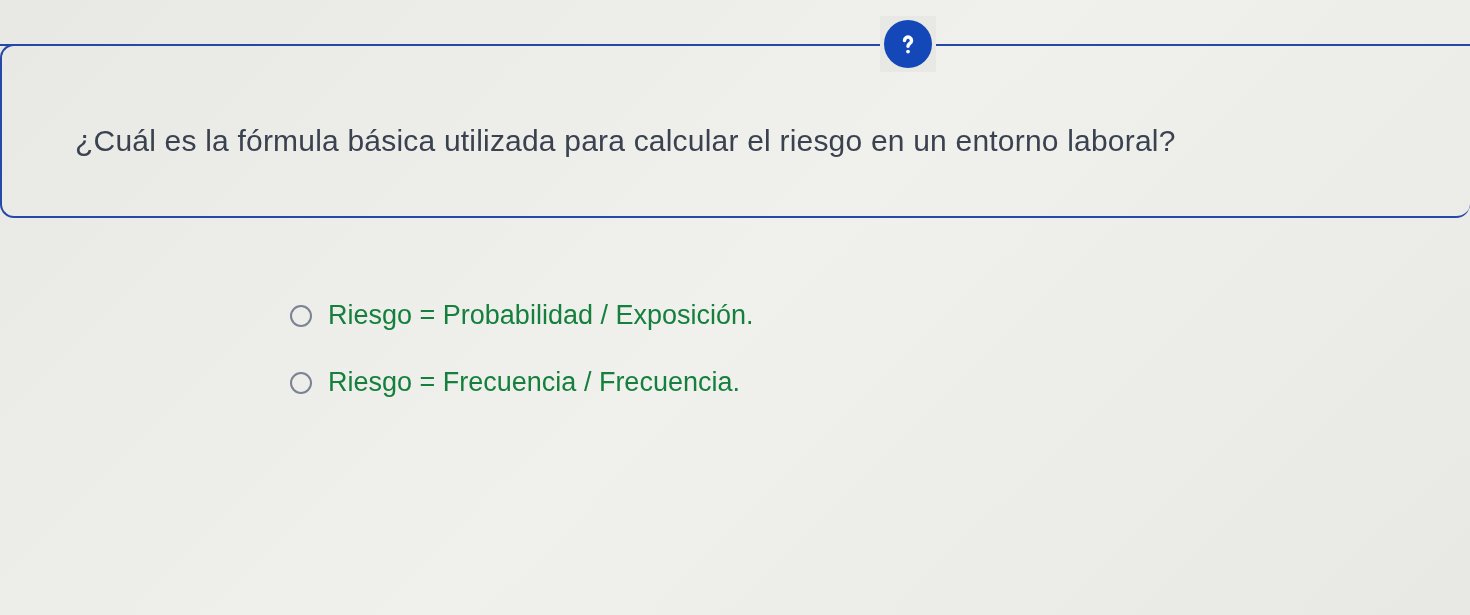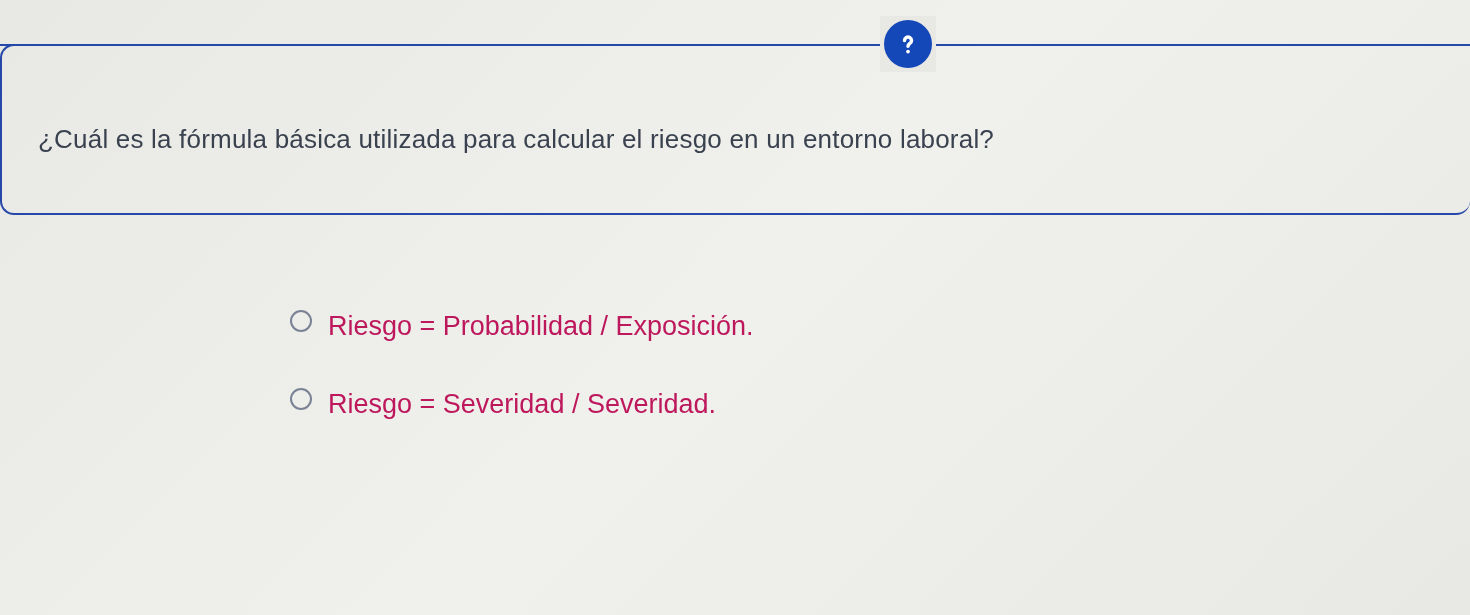--- a/index.html
+++ b/index.html
@@ -54,23 +54,24 @@
       right: 0;
       border: 2px solid #2648a8;
       border-radius: 14px;
       border-top-right-radius: 0;
       border-right: none;
       padding: 78px 40px 58px 36px;
       background: transparent;
     }
     .question-text {
       color: #3a4250;
-      font-size: 26px;
+      font-size: 30px;
       font-weight: 400;
       letter-spacing: 0.2px;
+      margin-left: 37px;
     }
     .options {
       position: absolute;
       top: 300px;
       left: 290px;
       display: flex;
       flex-direction: column;
       gap: 36px;
     }
     .option {
@@ -81,24 +82,23 @@
     }
     .radio-circle {
       width: 22px;
       height: 22px;
       border: 2px solid #7a8294;
       border-radius: 50%;
       flex-shrink: 0;
       background: transparent;
     }
     .option-text {
-      color: #be185d;
+      color: #15803d;
       font-size: 27px;
       font-weight: 400;
-      margin-top: 11px;
     }
   </style>
 </head>
 <body>
 
 <div class="top-line"></div>
 
 <div class="question-icon-wrap">
   <div class="question-icon">
     <svg width="28" height="28" viewBox="0 0 24 24" fill="none">
@@ -112,15 +112,15 @@
   <div class="question-text">¿Cuál es la fórmula básica utilizada para calcular el riesgo en un entorno laboral?</div>
 </div>
 
 <div class="options">
   <div class="option">
     <div class="radio-circle"></div>
     <div class="option-text">Riesgo = Probabilidad / Exposición.</div>
   </div>
   <div class="option">
     <div class="radio-circle"></div>
-    <div class="option-text">Riesgo = Severidad / Severidad.</div>
+    <div class="option-text">Riesgo = Frecuencia / Frecuencia.</div>
   </div>
 </div>
 
 </body></html>

